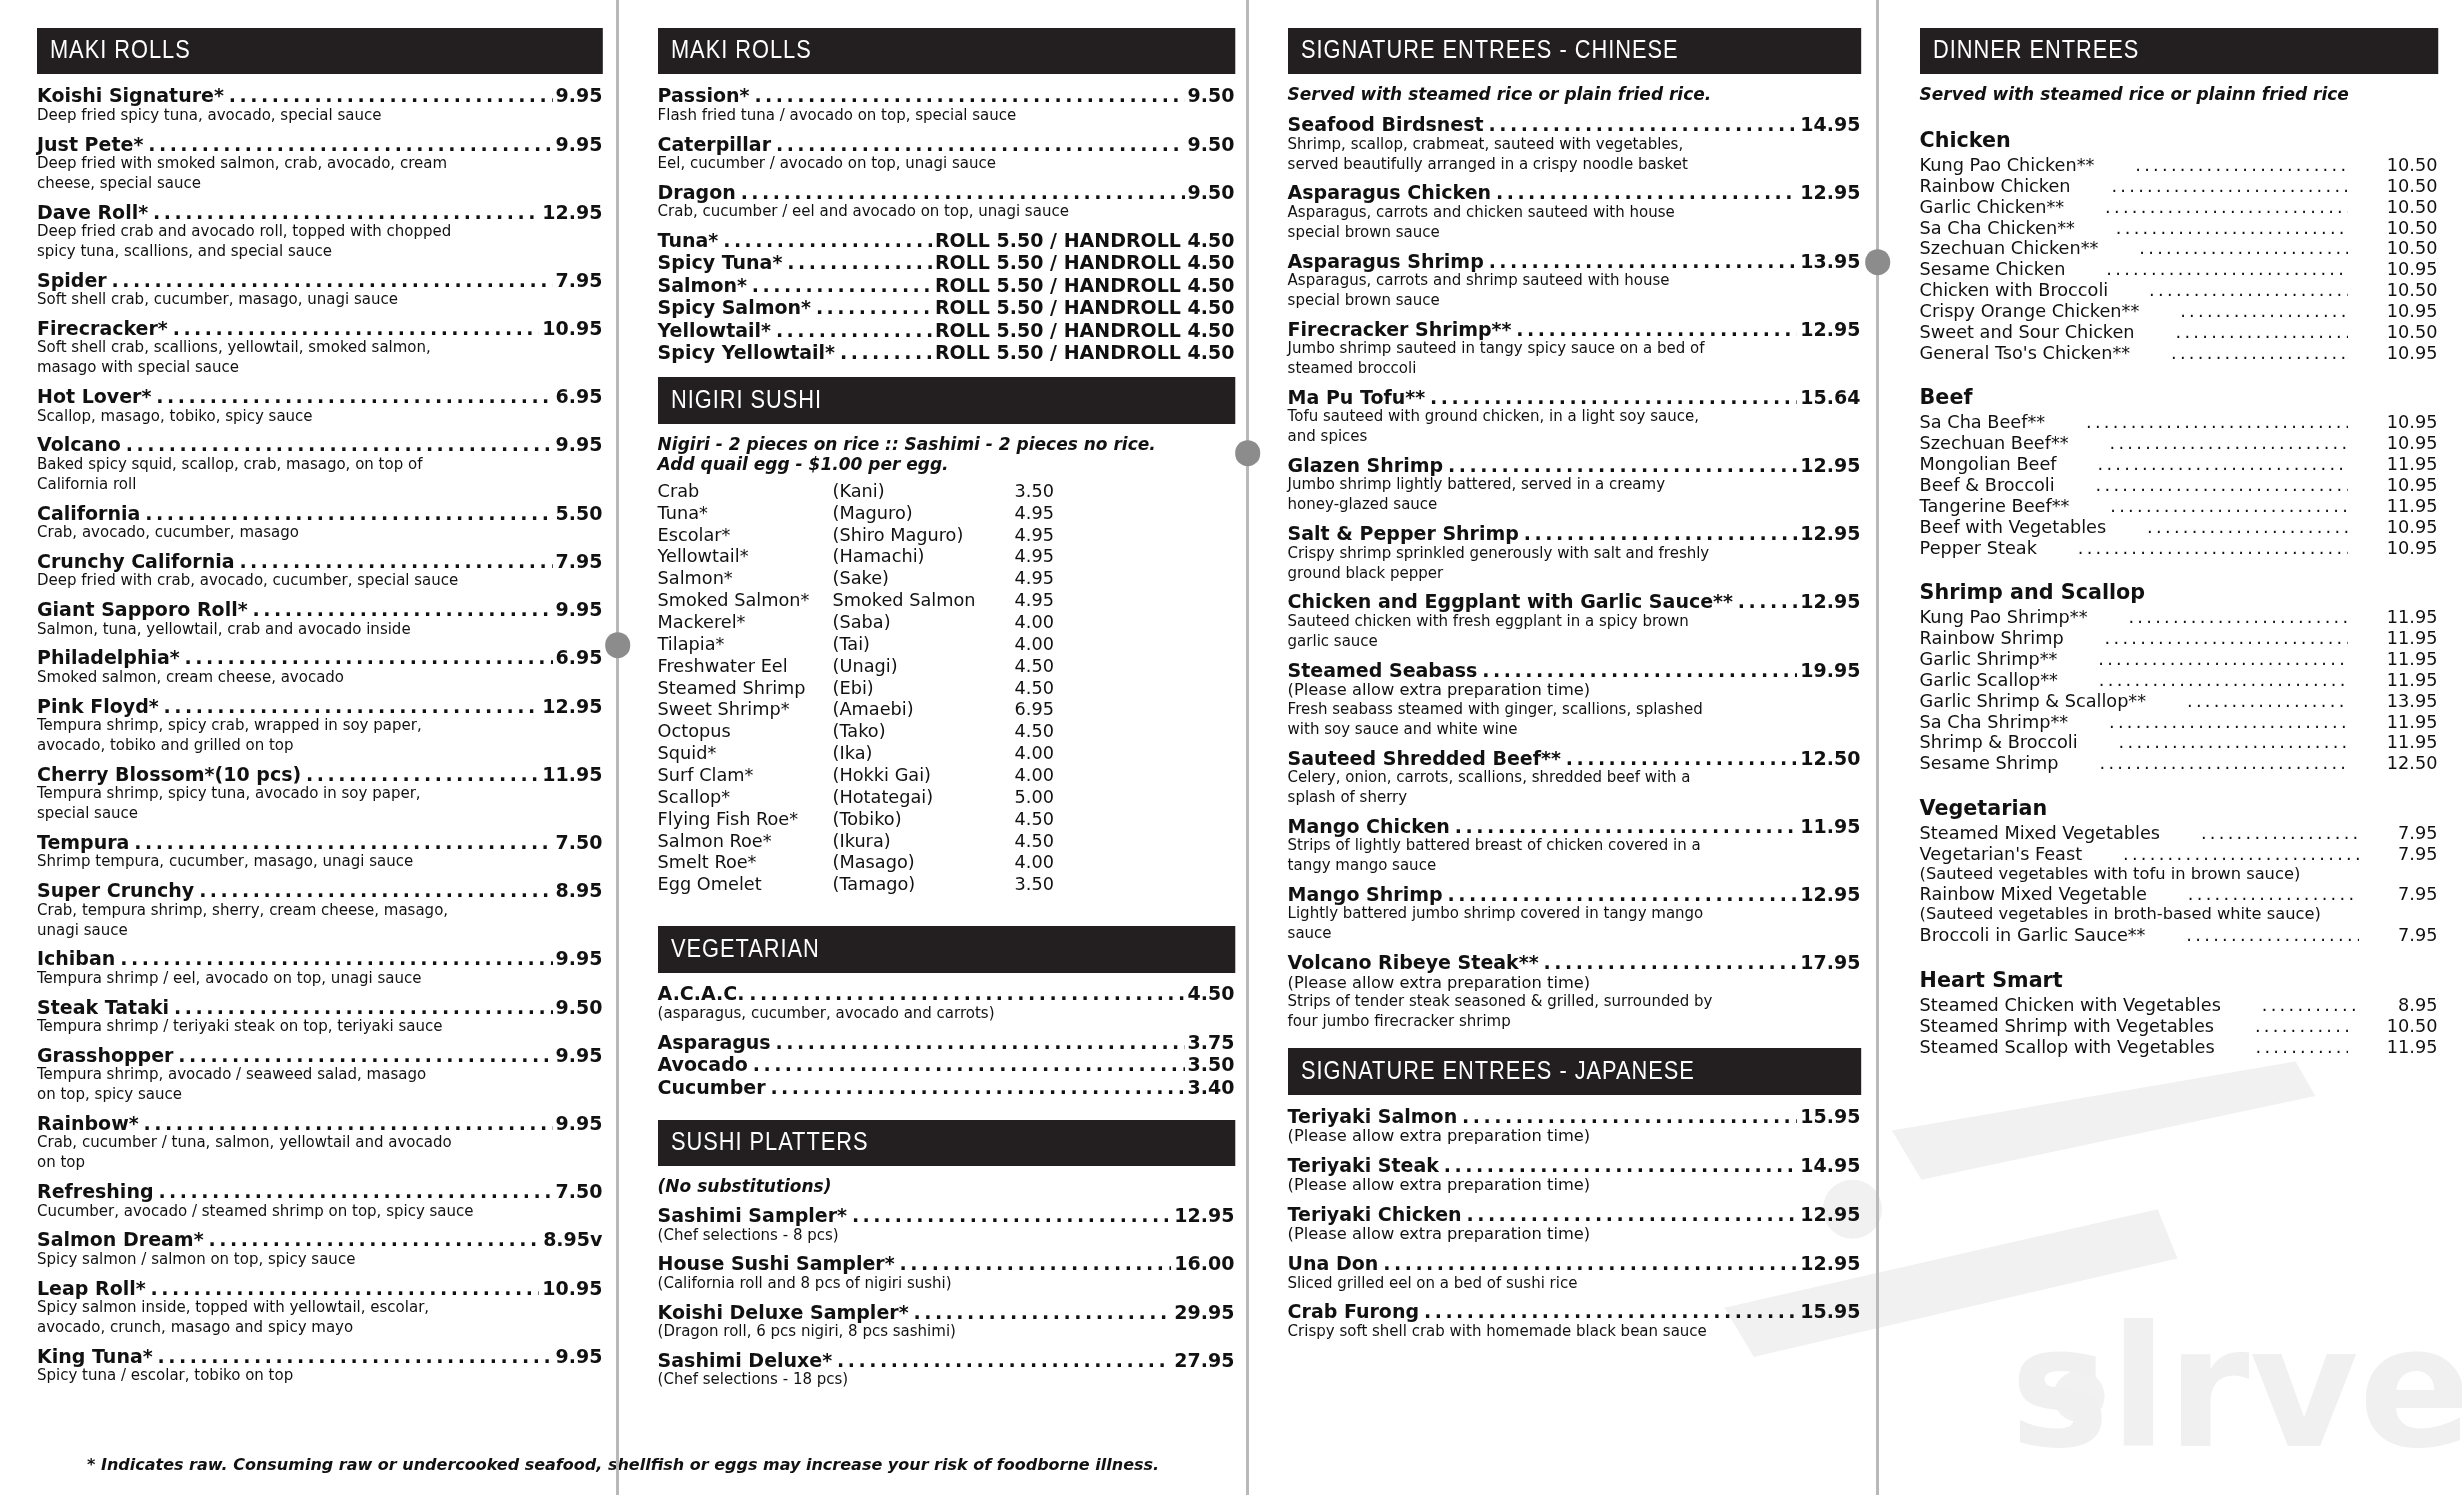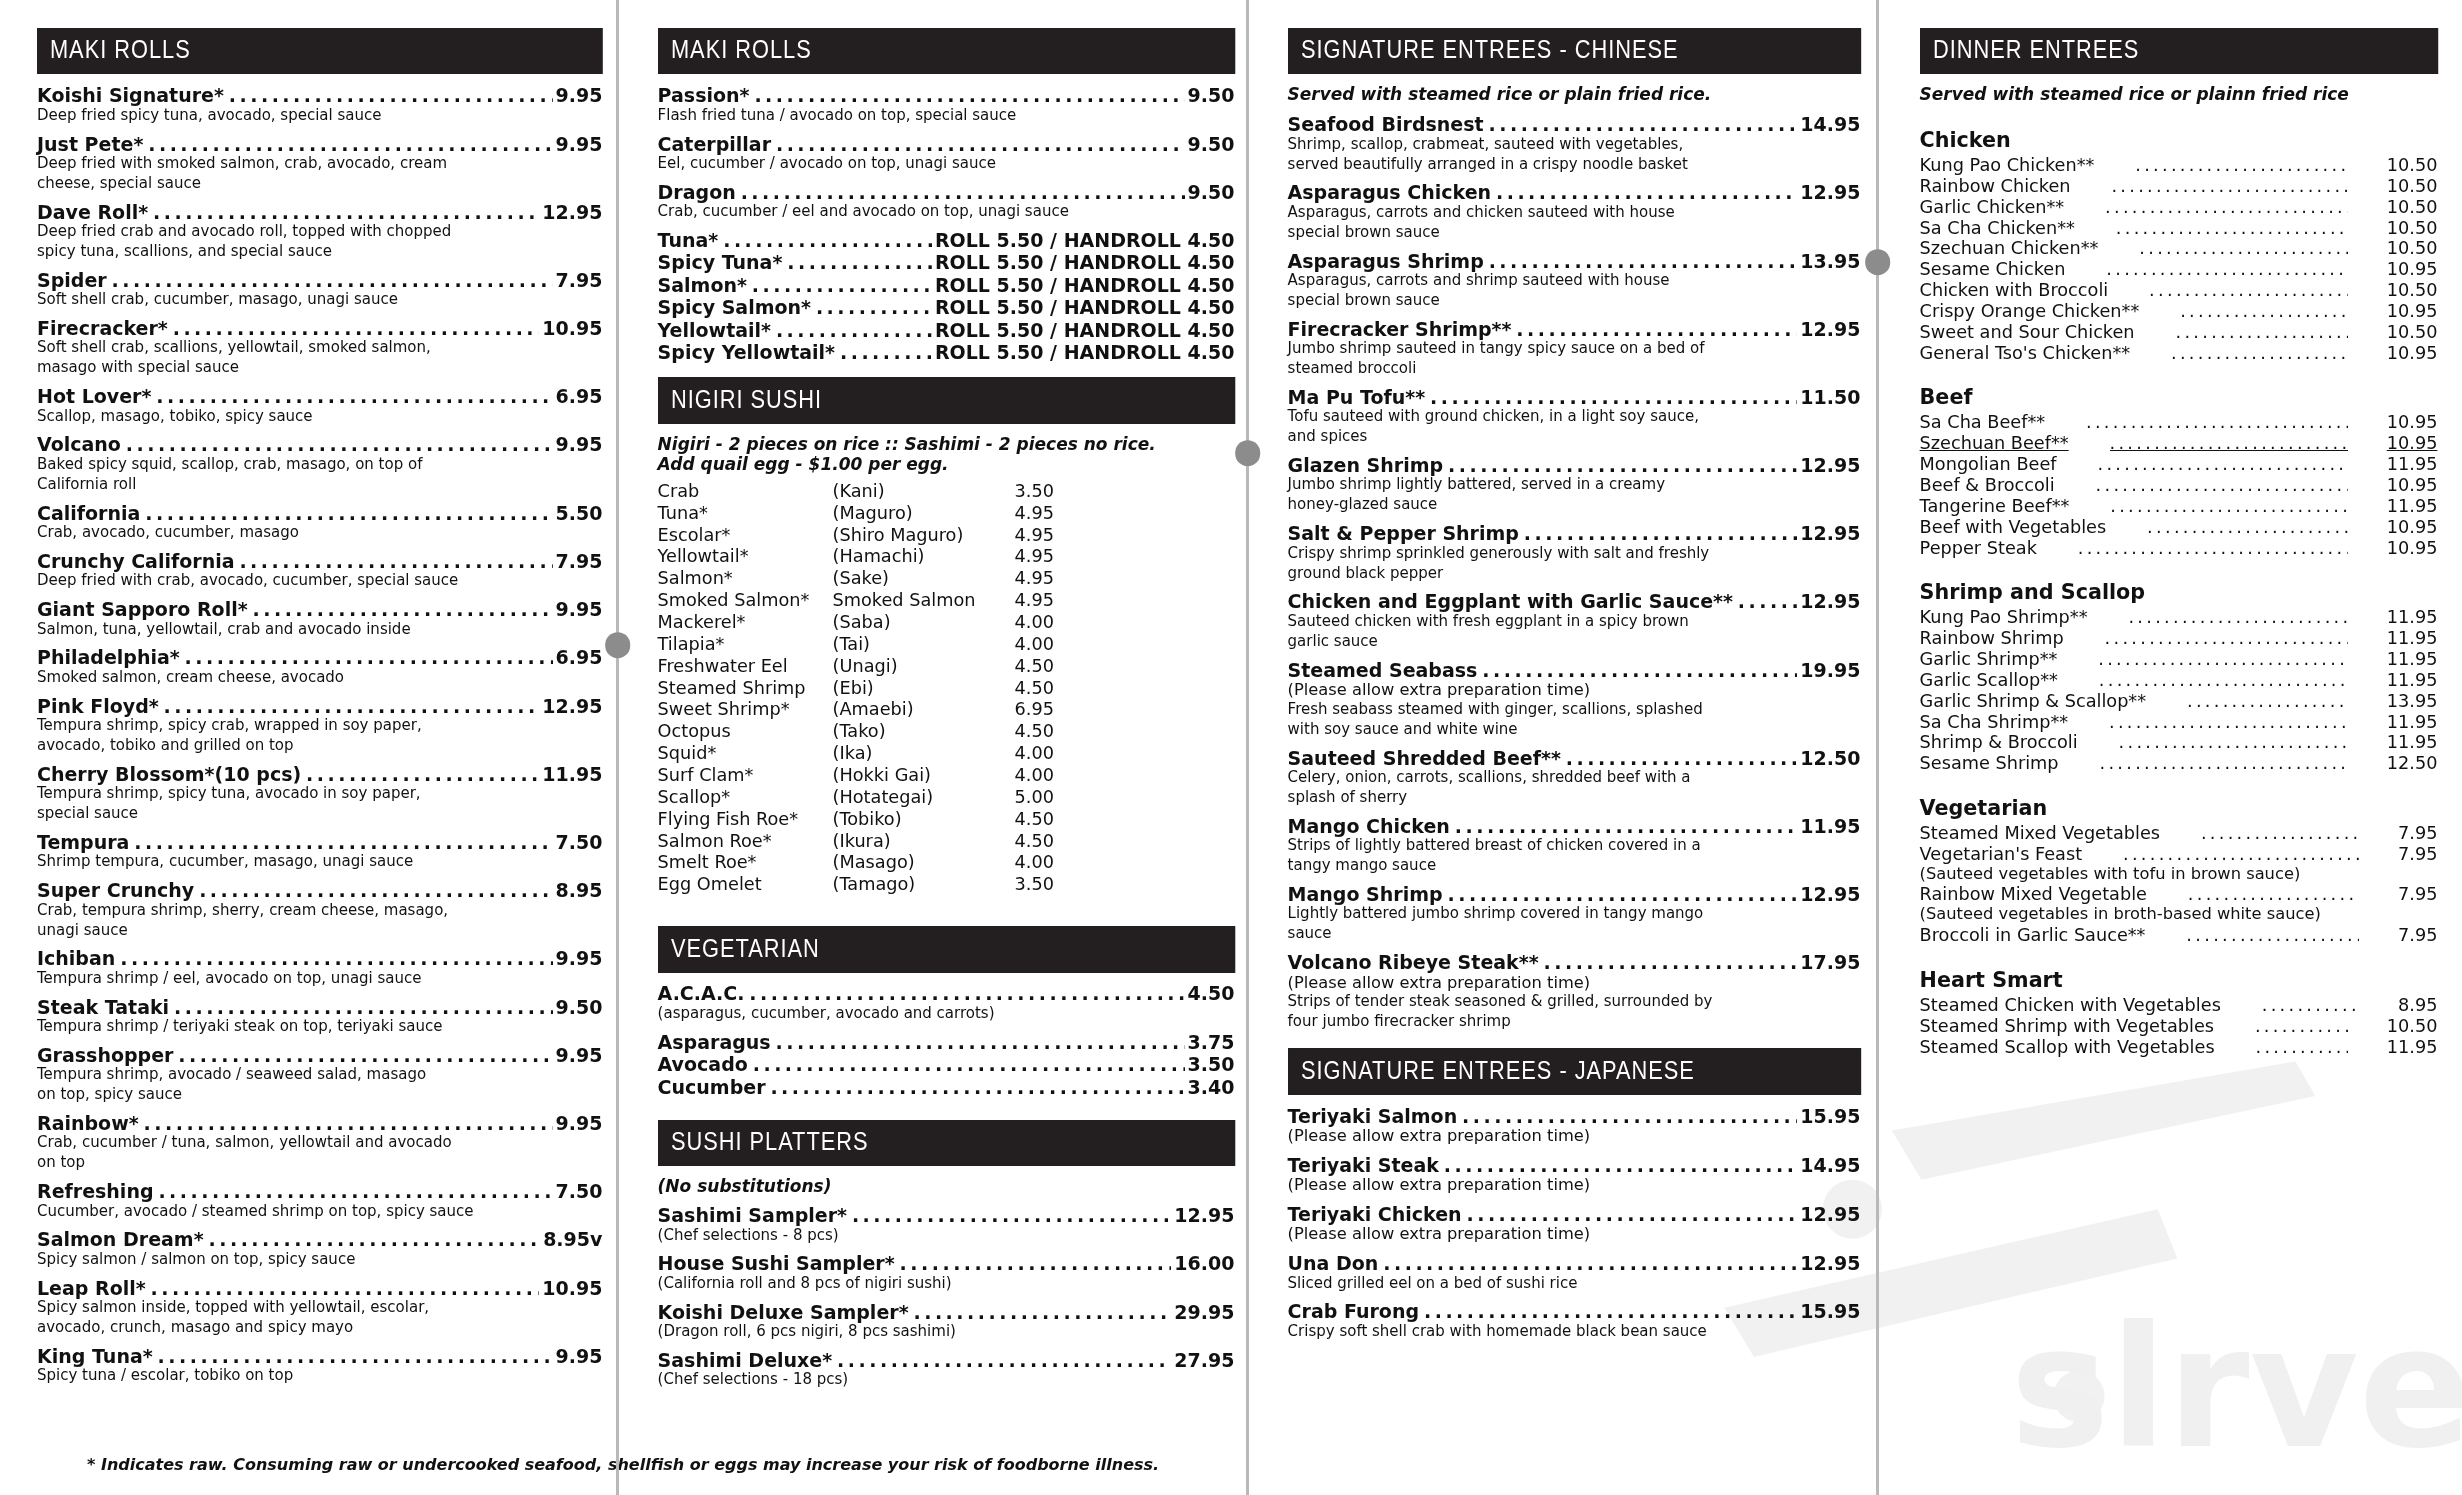--- a/index.html
+++ b/index.html
@@ -598,21 +598,21 @@
             <span class="dots">..........................................................................................</span>
             <span class="pr">12.95</span>
           </div>
           <div class="item-desc">Jumbo shrimp sauteed in tangy spicy sauce on a bed of</div>
           <div class="item-desc gap">steamed broccoli</div>
         </div>
         <div class="item sp">
           <div class="item-line">
             <span class="nm">Ma Pu Tofu**</span>
             <span class="dots">..........................................................................................</span>
-            <span class="pr">11.50</span>
+            <span class="pr">15.64</span>
           </div>
           <div class="item-desc">Tofu sauteed with ground chicken, in a light soy sauce,</div>
           <div class="item-desc gap">and spices</div>
         </div>
         <div class="item sp">
           <div class="item-line">
             <span class="nm">Glazen Shrimp</span>
             <span class="dots">..........................................................................................</span>
             <span class="pr">12.95</span>
           </div>
@@ -811,21 +811,21 @@
           </div>
         </div>
         <div class="sub-head sp">Beef</div>
         <div class="item" style="margin-bottom: 0px;">
           <div class="item-line">
             <span class="nm">Sa Cha Beef**</span>
             <span class="dots">..........................................................................................</span>
             <span class="pr">10.95</span>
           </div>
         </div>
-        <div class="item" style="margin-bottom: 0px; text-decoration: underline;">
+        <div class="item" style="margin-bottom: 0px;">
           <div class="item-line">
             <span class="nm">Szechuan Beef**</span>
             <span class="dots">..........................................................................................</span>
             <span class="pr">10.95</span>
           </div>
         </div>
         <div class="item" style="margin-bottom: 0px;">
           <div class="item-line">
             <span class="nm">Mongolian Beef</span>
             <span class="dots">..........................................................................................</span>

